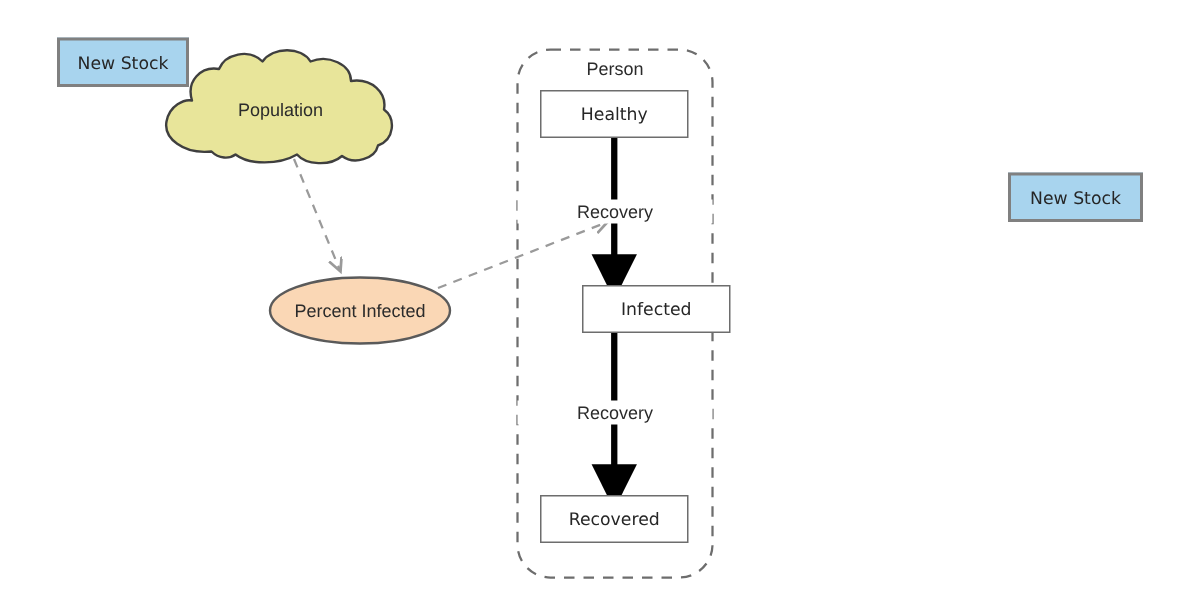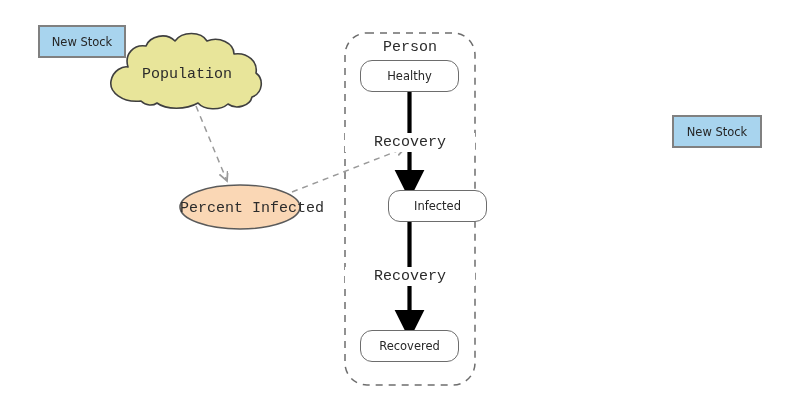--- a/index.html
+++ b/index.html
@@ -49,21 +49,21 @@
     left: 672px;
     top: 115px;
     width: 90px;
     height: 33px;
   }
   
   .stock-box {
     position: absolute;
     background: #ffffff;
     border: 1.6px solid #6d6d6d;
-    border-radius: 12px;
+    border-radius: 0;
     box-sizing: border-box;
     display: flex;
     align-items: center;
     justify-content: center;
     color: #262626;
     font-size: 11.5px;
     font-family: "DejaVu Sans", sans-serif;
   }
   #stock-healthy {
     left: 360px;
@@ -81,22 +81,22 @@
   #stock-recovered {
     left: 360px;
     top: 330px;
     width: 99px;
     height: 32px;
   }
   
   .float-text {
     position: absolute;
     color: #2b2b2b;
-    font-size: 15px;
-    font-family: Liberation Mono, monospace;
+    font-size: 12px;
+    font-family: Liberation Sans, sans-serif;
     white-space: nowrap;
   }
   #person-label {
     left: 345px;
     top: 39px;
     width: 130px;
     text-align: center;
   }
   #infection-label {
     left: 345px;
@@ -117,20 +117,21 @@
   #population-label {
     left: 112px;
     top: 66px;
     width: 150px;
     text-align: center;
   }
   #percent-infected-label {
     left: 180px;
     top: 200px;
     width: 120px;
+    text-align: center;
   }
 </style>
 </head>
 <body>
 
 <div id="canvas">
 
   <svg class="svg-layer" viewBox="0 0 800 402" xmlns="http://www.w3.org/2000/svg">
     <defs>
       <marker id="thick-arrow" markerWidth="10" markerHeight="10" refX="3.2" refY="4" orient="auto" markerUnits="strokeWidth">

